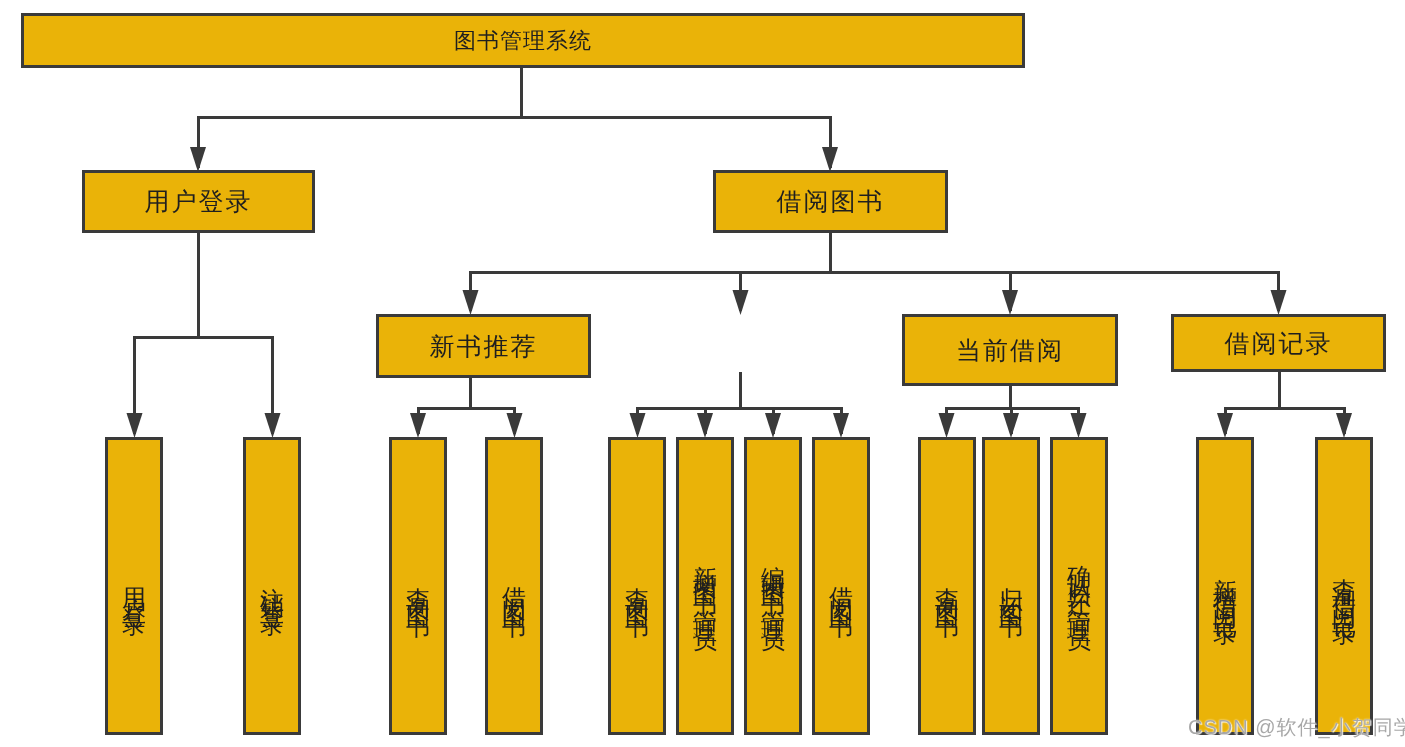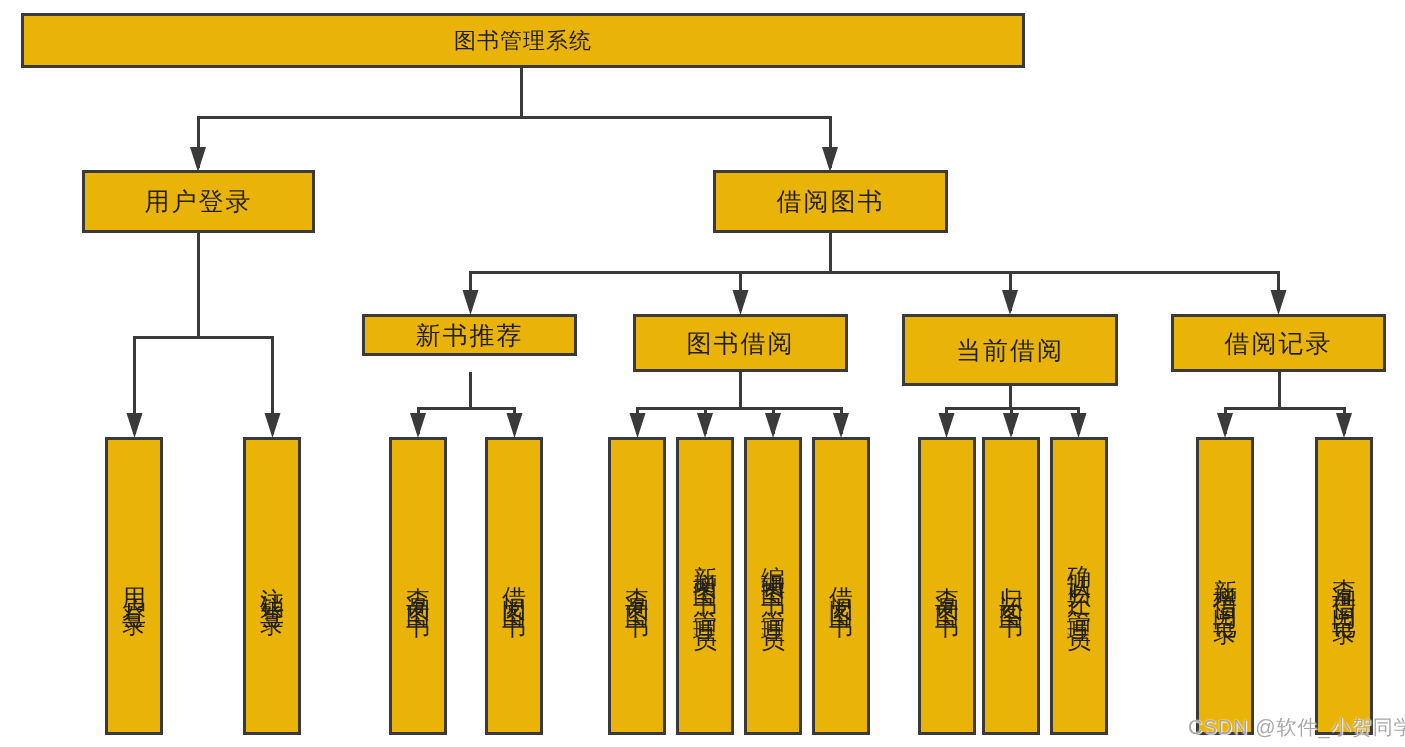--- a/index.html
+++ b/index.html
@@ -135,25 +135,22 @@
     <span>图书管理系统</span>
   </div>
 
   <div class="node node-h" style="left:82px;top:170px;width:233px;height:63px">
     <span>用户登录</span>
   </div>
   <div class="node node-h" style="left:713px;top:170px;width:235px;height:63px">
     <span>借阅图书</span>
   </div>
 
-  <div class="node node-h" style="left:362px;top:314px;width:215px;height:42px">
+  <div class="node node-h" style="left:376px;top:314px;width:215px;height:64px">
     <span>新书推荐</span>
-  </div>
-  <div class="node node-h" style="left:633px;top:314px;width:215px;height:58px">
-    <span>图书借阅</span>
   </div>
   <div class="node node-h" style="left:902px;top:314px;width:216px;height:72px">
     <span>当前借阅</span>
   </div>
   <div class="node node-h" style="left:1171px;top:314px;width:215px;height:58px">
     <span>借阅记录</span>
   </div>
 
   <div class="node node-v" style="left:105px">
     <span class="vtext">用户登录</span>

